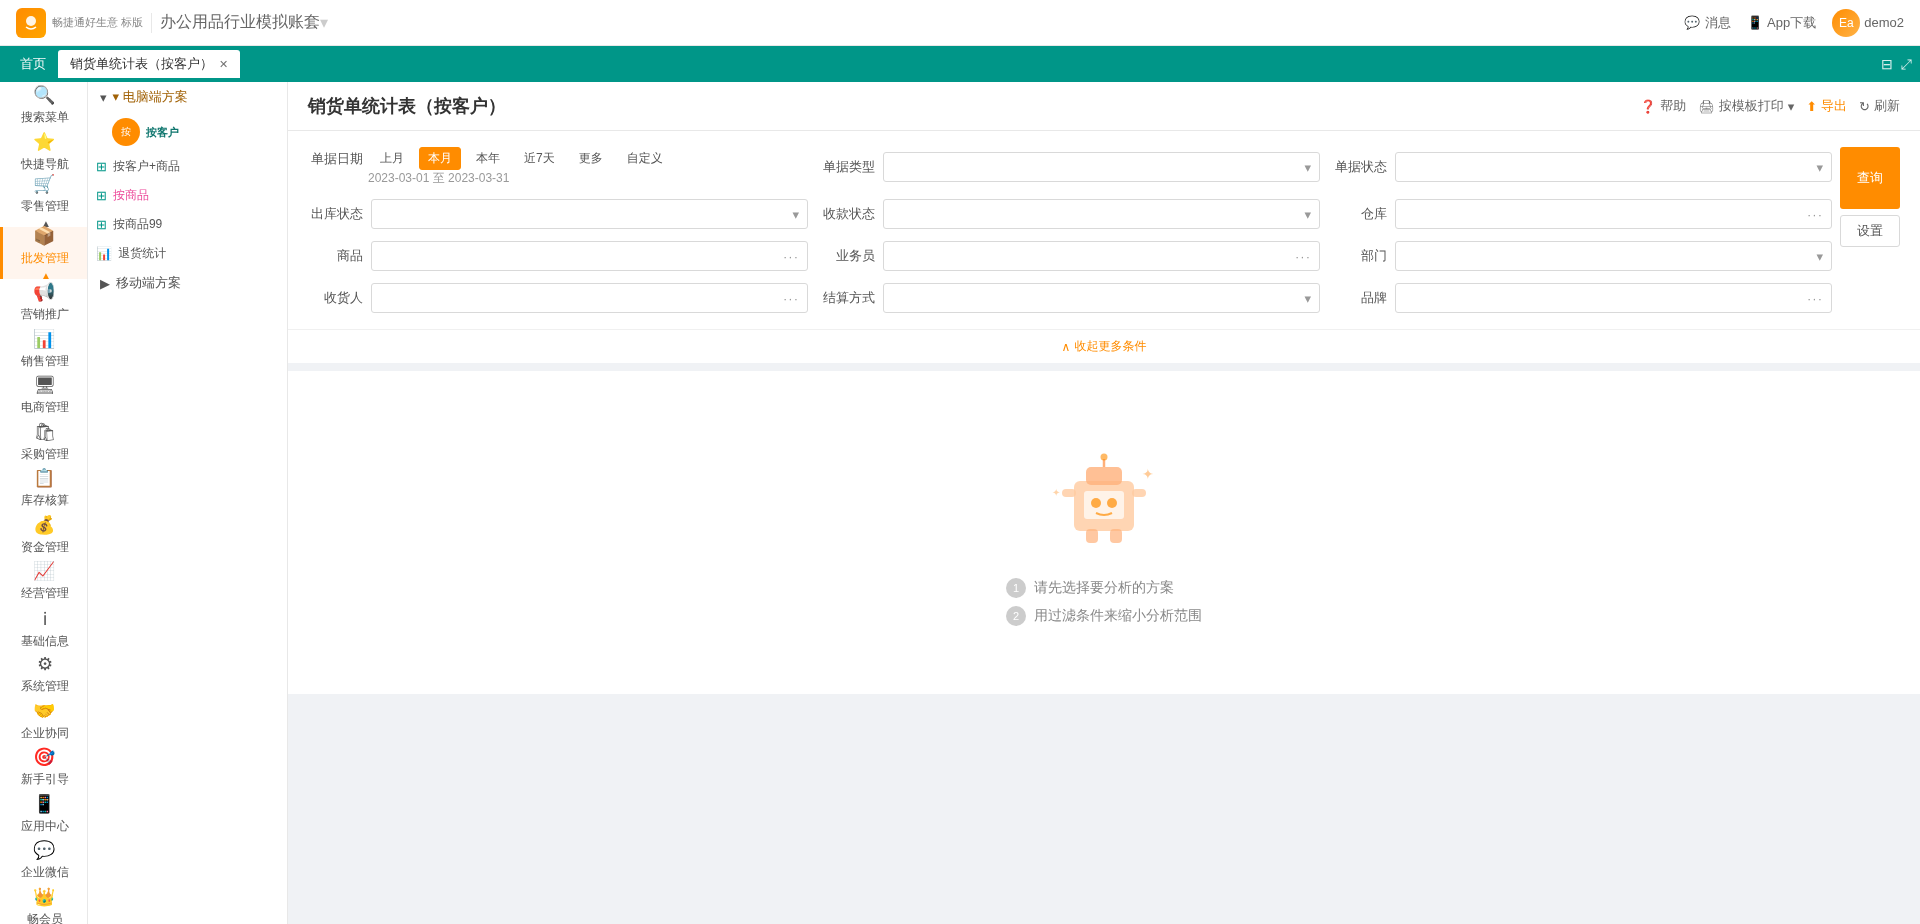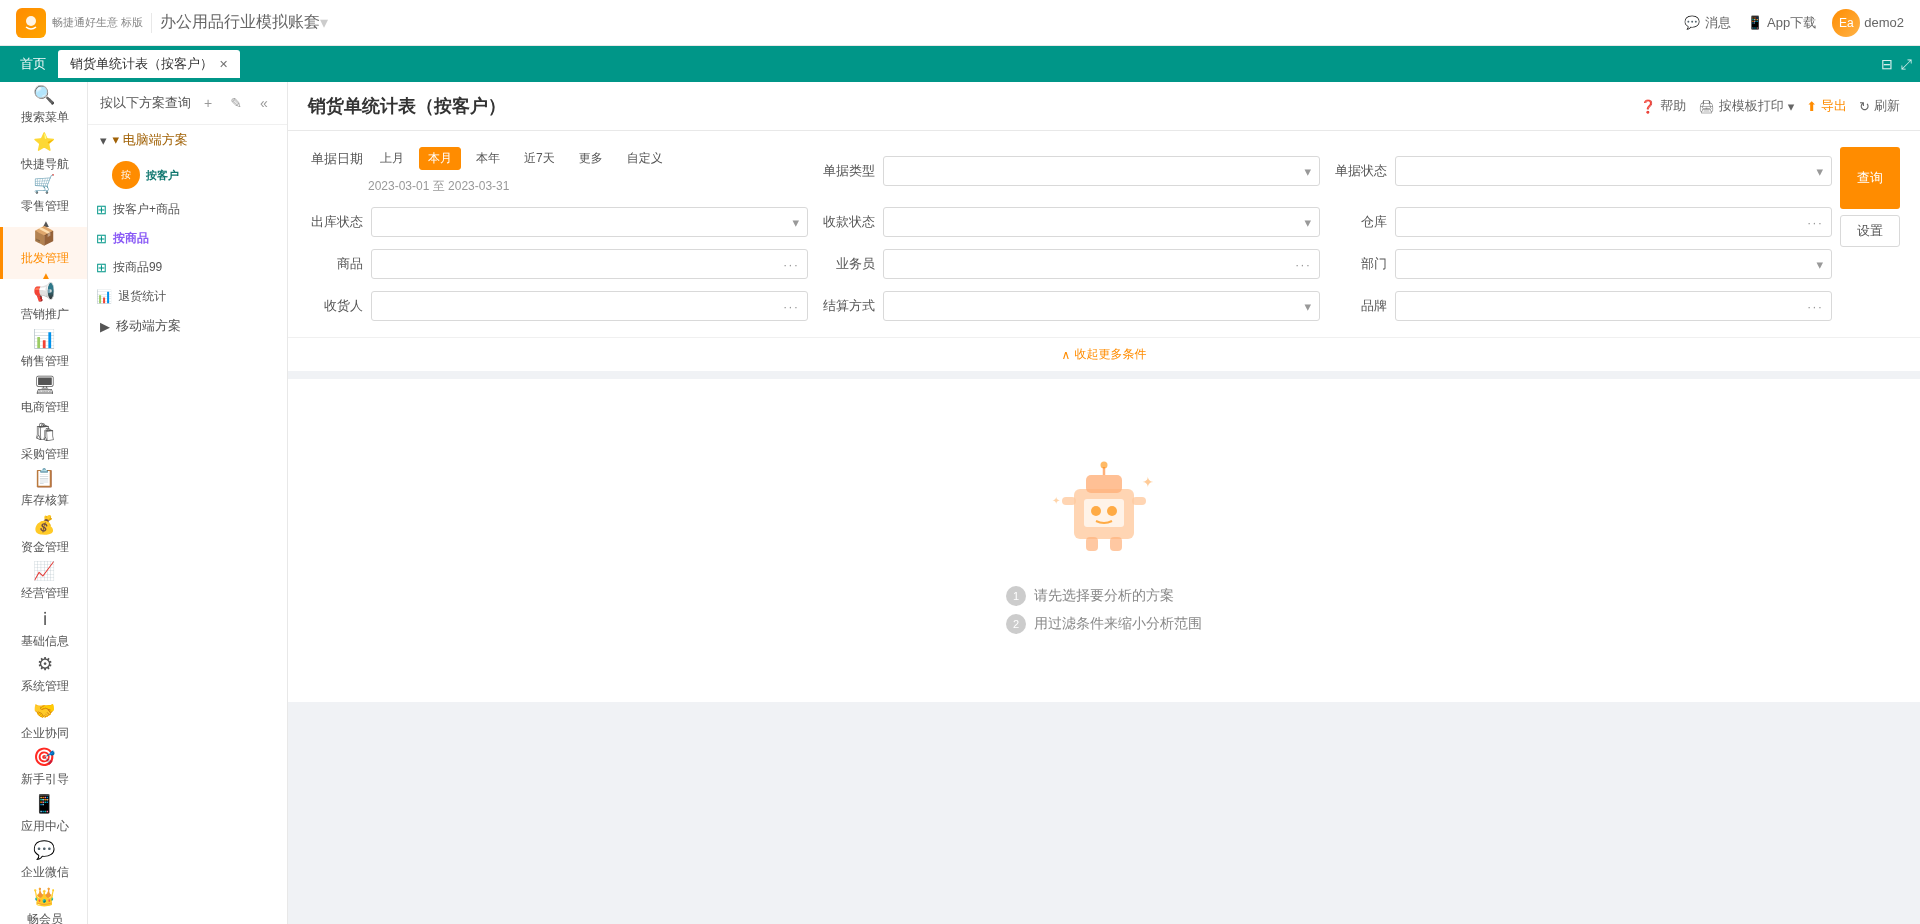--- a/index.html
+++ b/index.html
@@ -527,55 +527,41 @@
     </div>
     <div class="sidebar-item">
       <span class="sidebar-icon">👑</span>
       <span>畅会员</span>
     </div>
   </div>
 
   <div class="content-area">
 
     <div class="left-panel">
-      <div class="left-panel-header">
-        <span>按以下方案查询</span>
-        <div class="left-panel-header-icons">
-          <div class="icon-btn">
-            <span>+</span>
-          </div>
-          <div class="icon-btn">
-            <span>✎</span>
-          </div>
-          <div class="icon-btn">
-            <span>«</span>
-          </div>
-        </div>
-      </div>
 
       <div class="tree-node">
         <span style="color:#555;">▾</span>
         <span style="font-size:13px;color:#a16207;">▾ 电脑端方案</span>
       </div>
 
       <div class="tree-node tree-child" style="padding-left:24px;">
         <div class="tree-node-active-dot">
           <span style="font-size:10px;">按</span>
         </div>
         <span style="color:#0f766e;font-size:11px;font-weight:700;">按客户</span>
       </div>
 
       <div class="tree-child-item">
         <span style="color:#009688;font-size:13px;">⊞</span>
         <span style="color:#555;">按客户+商品</span>
       </div>
 
       <div class="tree-child-item">
         <span style="color:#009688;font-size:13px;">⊞</span>
-        <span style="color:#8b5cf6;font-weight:bold;">按商品</span>
+        <span style="color:#ec4899;">按商品</span>
       </div>
 
       <div class="tree-child-item">
         <span style="color:#009688;font-size:13px;">⊞</span>
         <span style="color:#555;">按商品99</span>
       </div>
 
       <div class="tree-child-item">
         <span style="color:#009688;font-size:13px;">📊</span>
         <span style="color:#555;text-align:center;">退货统计</span>
@@ -610,21 +596,21 @@
             <span>刷新</span>
           </div>
         </div>
       </div>
 
       <div style="background:#fff;padding:16px 20px 4px 20px;display:flex;align-items:flex-start;">
         <div style="flex:1;">
 
           <div class="filter-full-row">
 
-            <div class="filter-cell" style="grid-column:1;flex-direction:column;align-items:flex-start;gap:8px;">
+            <div class="filter-cell" style="grid-column:1;flex-direction:column;align-items:flex-start;gap:0;">
               <div style="display:flex;align-items:center;gap:8px;">
                 <span class="filter-cell-label">单据日期</span>
                 <div class="filter-date-group">
                   <span class="date-btn">上月</span>
                   <span class="date-btn active">本月</span>
                   <span class="date-btn">本年</span>
                   <span class="date-btn">近7天</span>
                   <span class="date-btn">更多</span>
                   <span class="date-btn">自定义</span>
                 </div>

